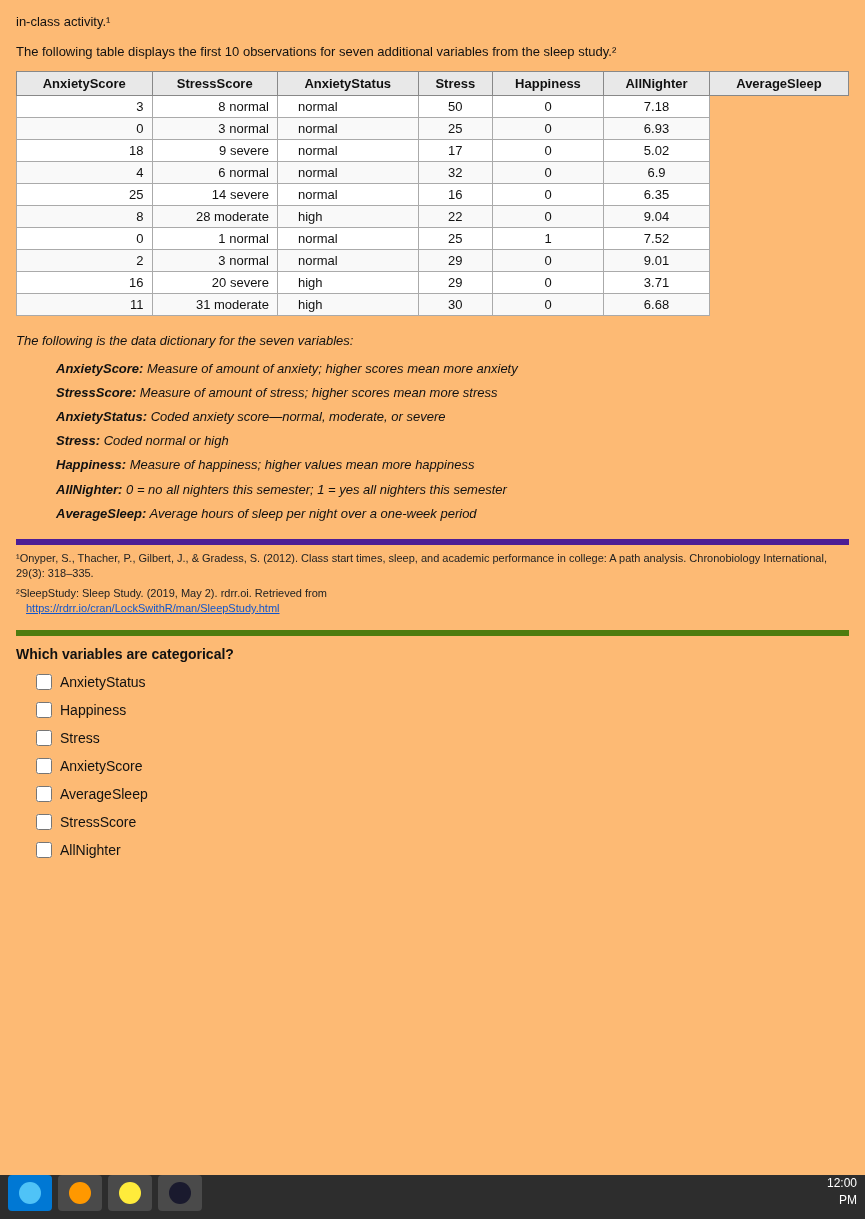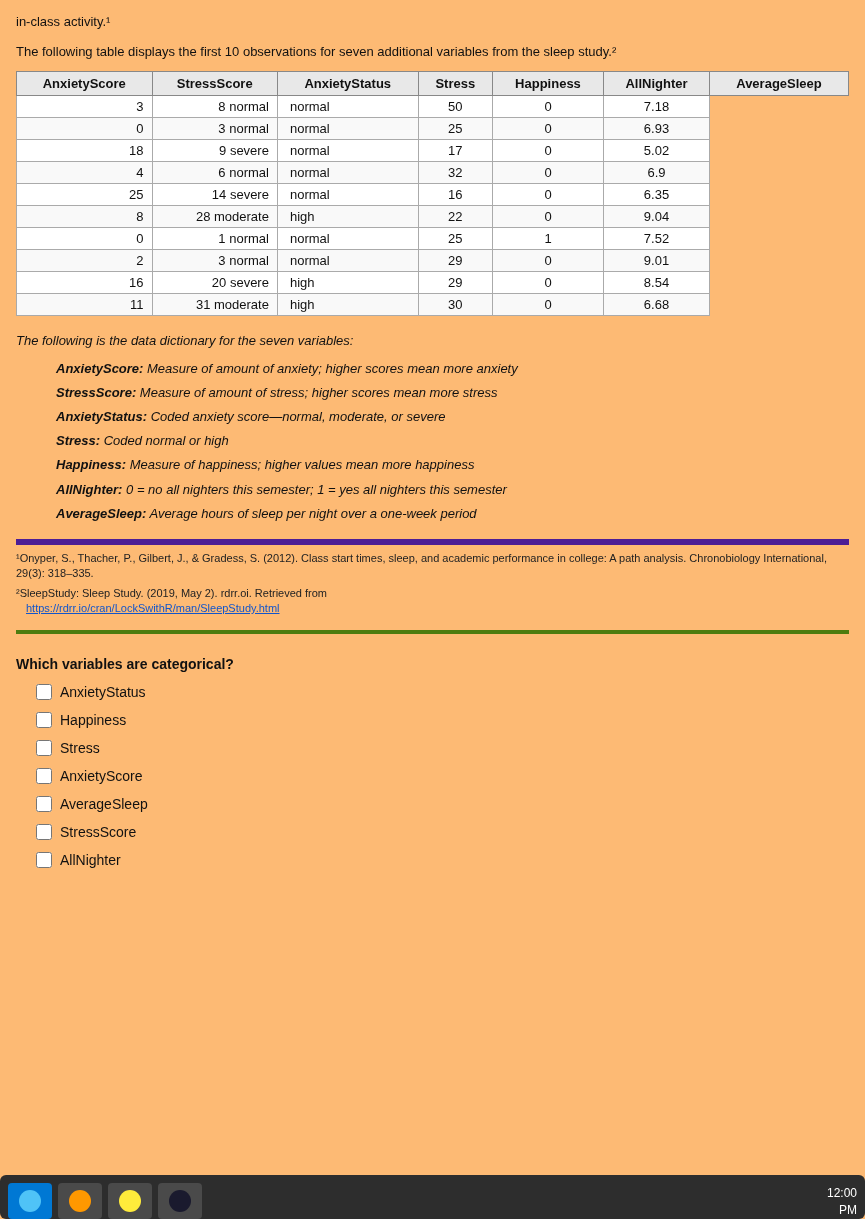--- a/index.html
+++ b/index.html
@@ -40,21 +40,21 @@
       border: 1px solid #aaa;
       padding: 3px 6px;
       text-align: center;
     }
     .data-table td.left-col {
       text-align: right;
       padding-right: 8px;
     }
     .data-table td.stress-col {
       text-align: left;
-      padding-left: 12px;
+      padding-left: 20px;
     }
     .data-table tr:nth-child(odd) td { background: #fff; }
     .data-table tr:nth-child(even) td { background: #f9f9f9; }
 
     
     .dict-section {
       margin-bottom: 14px;
       font-size: 13px;
       line-height: 1.7;
       font-style: italic;
@@ -82,22 +82,22 @@
       line-height: 1.4;
     }
     .footnotes a {
       color: #1155cc;
       text-decoration: underline;
       padding-left: 10px;
     }
 
     
     .question-section {
-      border-top: 4px solid #4d7c0f;
-      padding-top: 22px;
+      border-top: 6px solid #4d7c0f;
+      padding-top: 10px;
     }
     .question-text {
       font-size: 14px;
       font-weight: bold;
       margin-bottom: 12px;
     }
     .checkbox-list {
       list-style: none;
       padding-left: 20px;
     }
@@ -116,24 +116,23 @@
 
     
     .taskbar {
       position: fixed;
       bottom: 0;
       left: 0;
       width: 865px;
       height: 44px;
       background: #2d2d2d;
       display: flex;
-      align-items: flex-end;
+      align-items: flex-start;
       padding: 0 8px;
       gap: 6px;
-      border-radius: 6px;
     }
     .taskbar-btn {
       width: 44px;
       height: 36px;
       background: #4a4a4a;
       border-radius: 4px;
       display: flex;
       align-items: center;
       justify-content: center;
       cursor: pointer;
@@ -240,21 +239,21 @@
       <td>29</td>
       <td>0</td>
       <td>9.01</td>
     </tr>
         <tr>
       <td class="left-col">16</td>
       <td class="left-col">20 severe</td>
       <td class="stress-col">high</td>
       <td>29</td>
       <td>0</td>
-      <td>8.54</td>
+      <td>3.71</td>
     </tr>
         <tr>
       <td class="left-col">11</td>
       <td class="left-col">31 moderate</td>
       <td class="stress-col">high</td>
       <td>30</td>
       <td>0</td>
       <td>6.68</td>
     </tr>
       </tbody>

